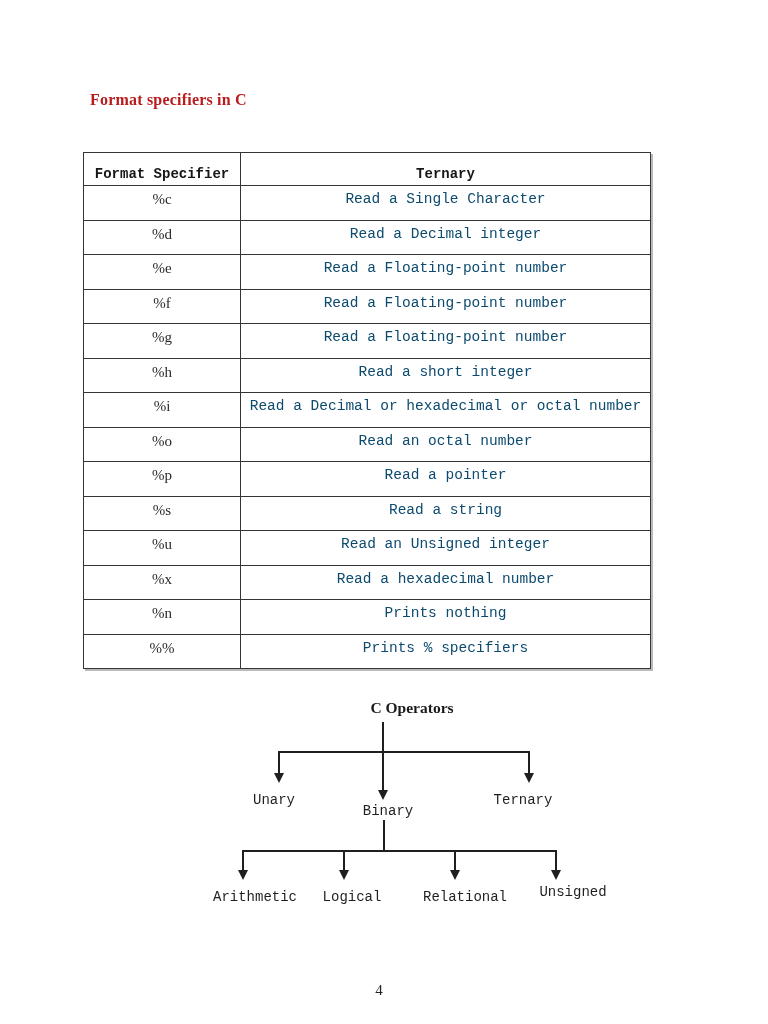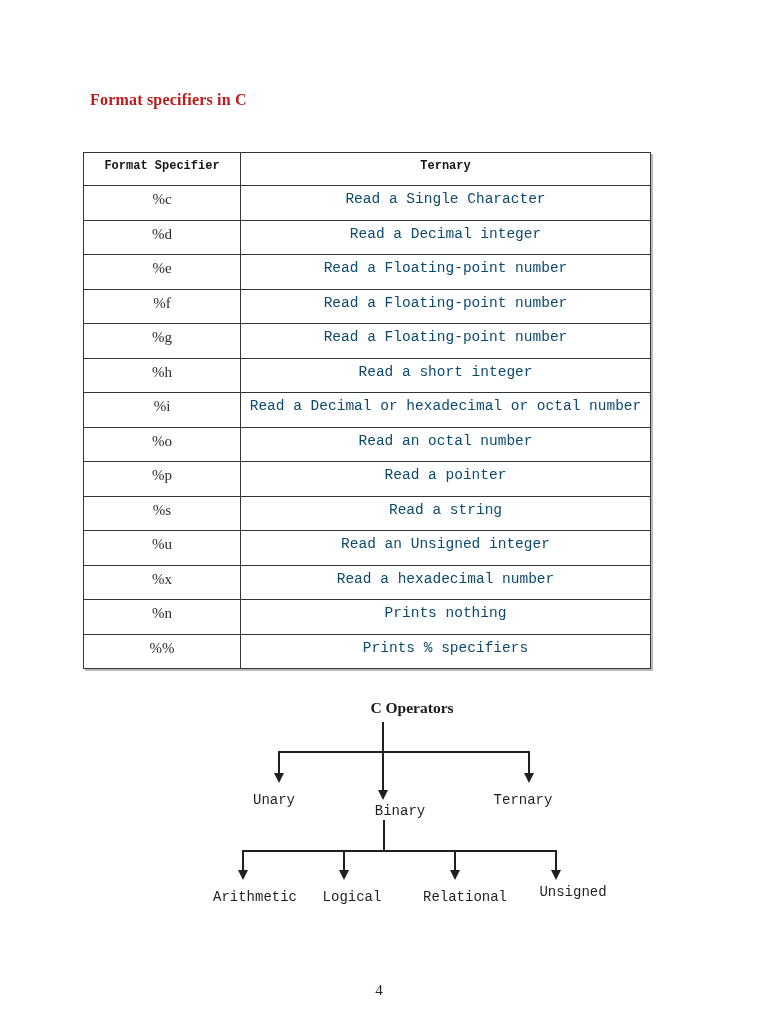--- a/index.html
+++ b/index.html
@@ -29,23 +29,23 @@
     border-collapse: collapse;
     table-layout: fixed;
     box-shadow: 2px 2px 0 rgba(130,130,130,0.55);
   }
   .spec-table th, .spec-table td {
     border: 1.5px solid #353535;
     vertical-align: top;
     text-align: center;
   }
   .spec-table th {
-    height: 33px; padding-top: 6px;
+    height: 33px; padding-top: 13px;
     font-family: "Liberation Mono", "DejaVu Sans Mono", monospace;
-    font-size: 12px; font-weight: bold;
+    font-size: 14px; font-weight: bold;
     color: #161616;
   }
   .spec-table td { height: 34.5px; padding-top: 5px; }
   td.cell-spec {
     font-family: "Liberation Serif", serif;
     font-size: 15px; color: #2b2b2b;
   }
   td.cell-meaning {
     font-family: "Liberation Mono", "DejaVu Sans Mono", monospace;
     font-size: 14.5px; color: #0c4a6e;
@@ -167,21 +167,21 @@
 
     <div class="hline" style="left:279px; top:751px; width:251px;"></div>
 
     <div class="vline" style="left:278px; top:751px; height:22px;"></div>
     <div class="arrow-down" style="left:274px; top:773px;"></div>
 
     <div class="vline" style="left:528px; top:751px; height:22px;"></div>
     <div class="arrow-down" style="left:524px; top:773px;"></div>
 
     <div class="dg-label" style="left:274px; top:792px;text-align:center;">Unary</div>
-    <div class="dg-label" style="left:400px; top:803px;">Binary</div>
+    <div class="dg-label" style="left:388px; top:803px;">Binary</div>
     <div class="dg-label" style="left:523px; top:792px;">Ternary</div>
 
     <div class="vline" style="left:383px; top:820px; height:31px;"></div>
     <div class="hline" style="left:242px; top:850px; width:314px;"></div>
 
     <div class="vline" style="left:242px; top:850px; height:21px;"></div>
     <div class="arrow-down" style="left:238px; top:870px;"></div>
 
     <div class="vline" style="left:343px; top:850px; height:21px;"></div>
     <div class="arrow-down" style="left:339px; top:870px;"></div>

